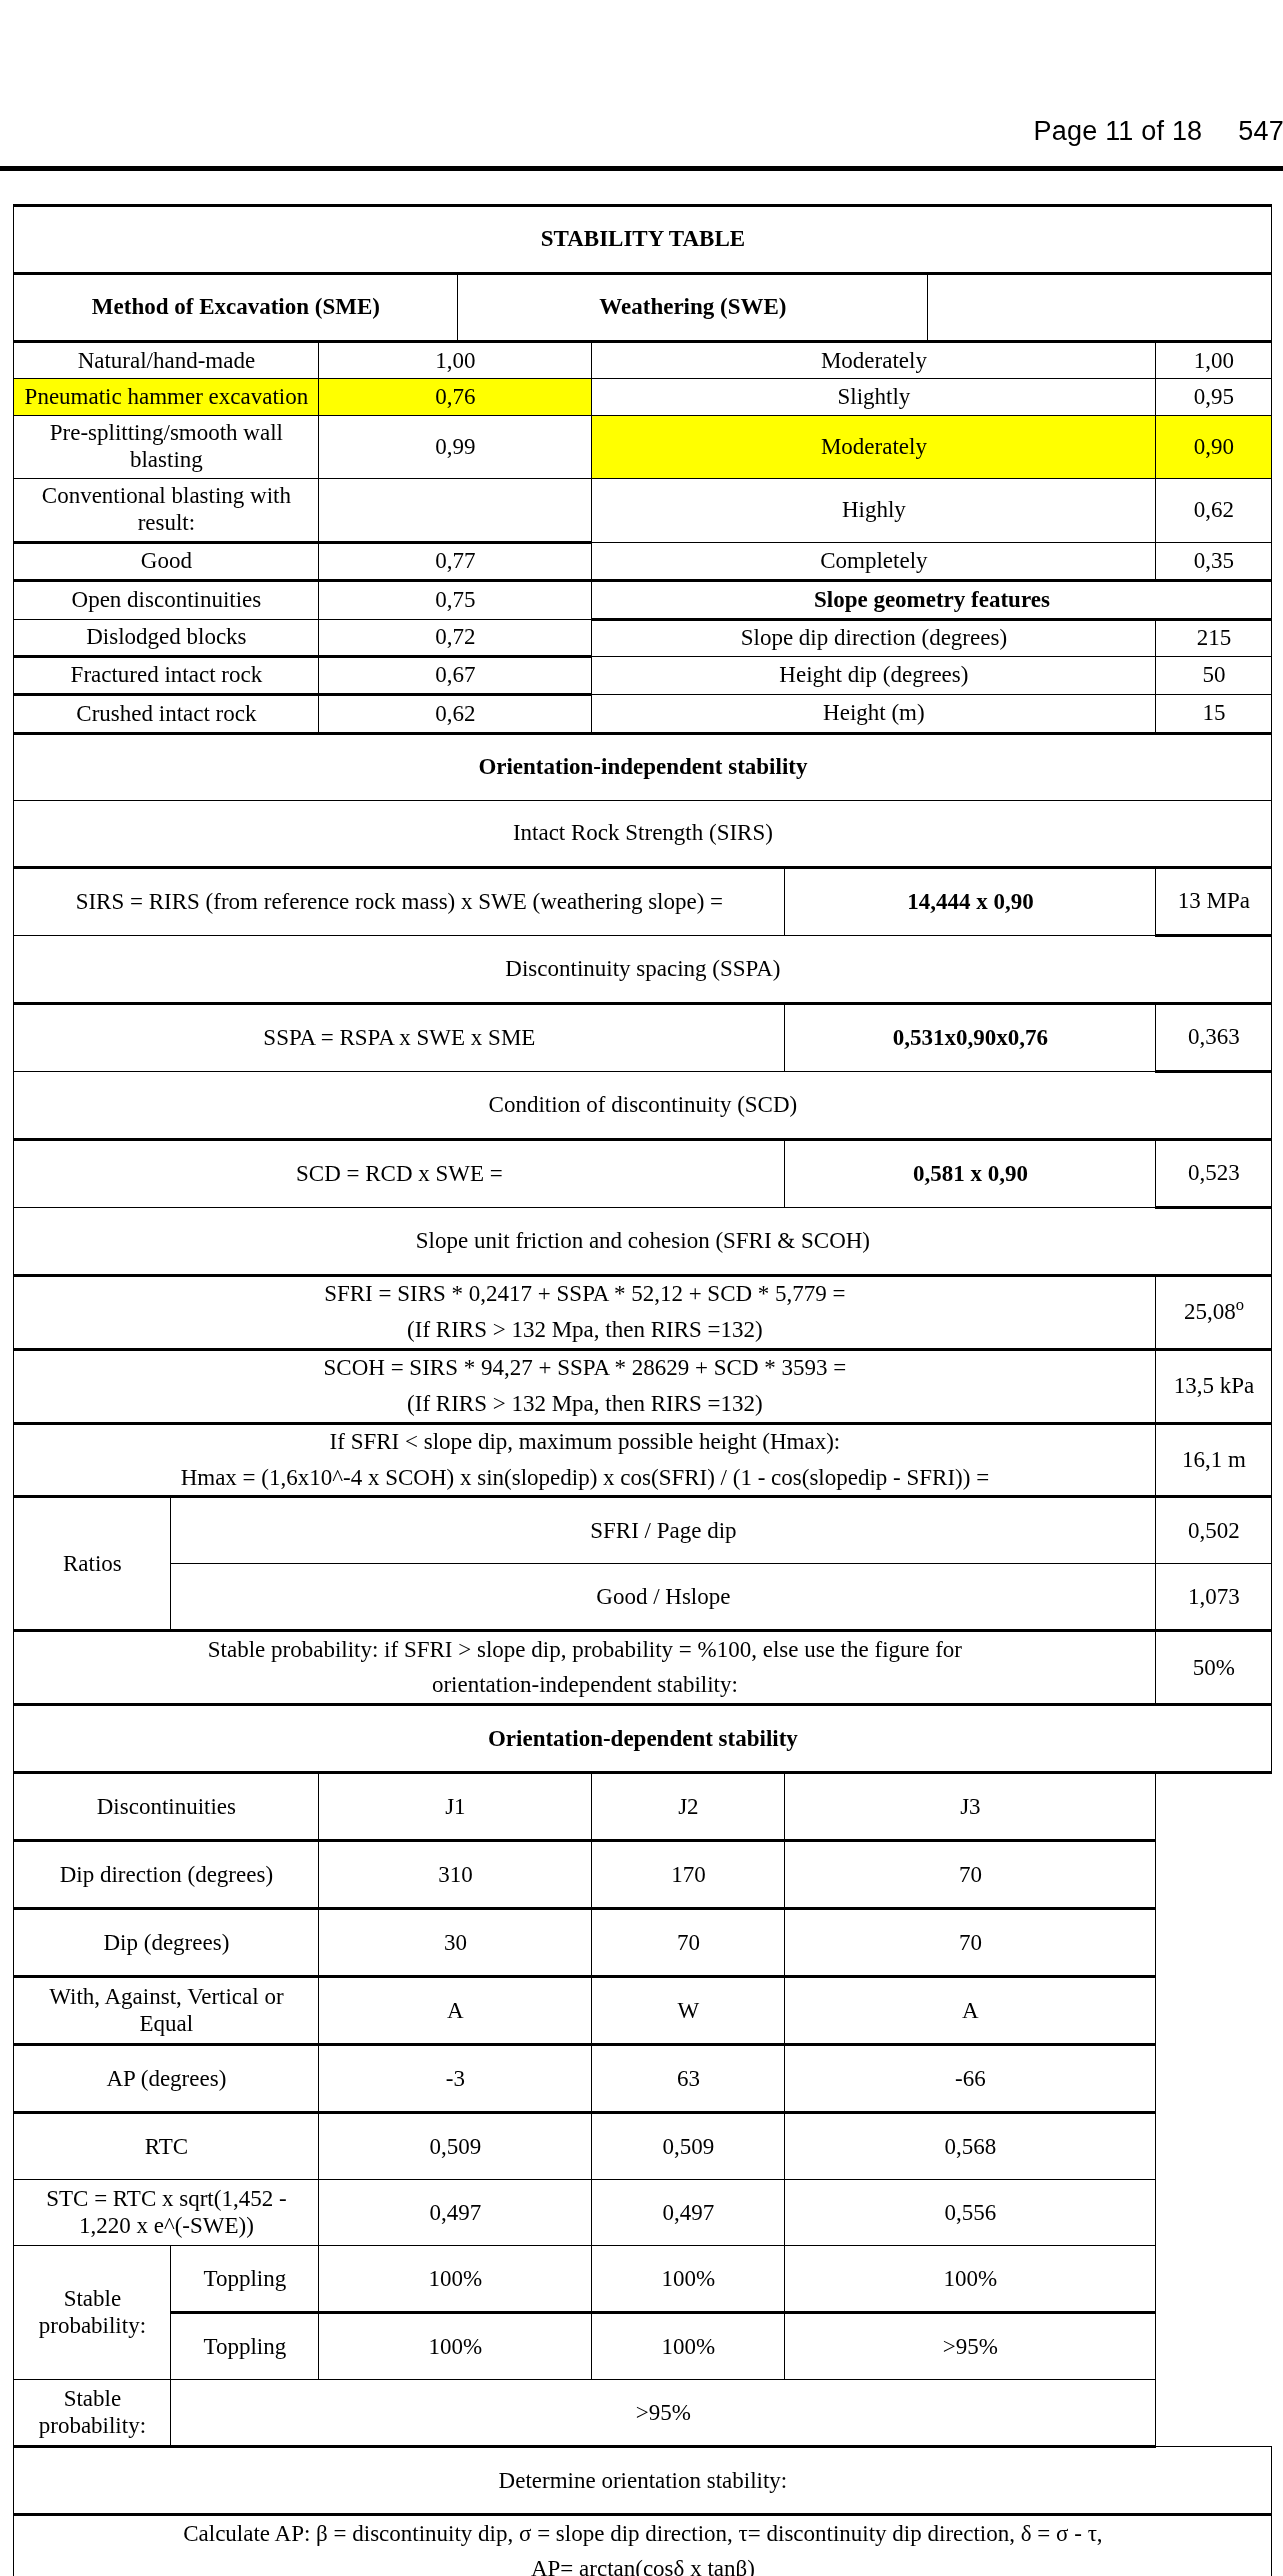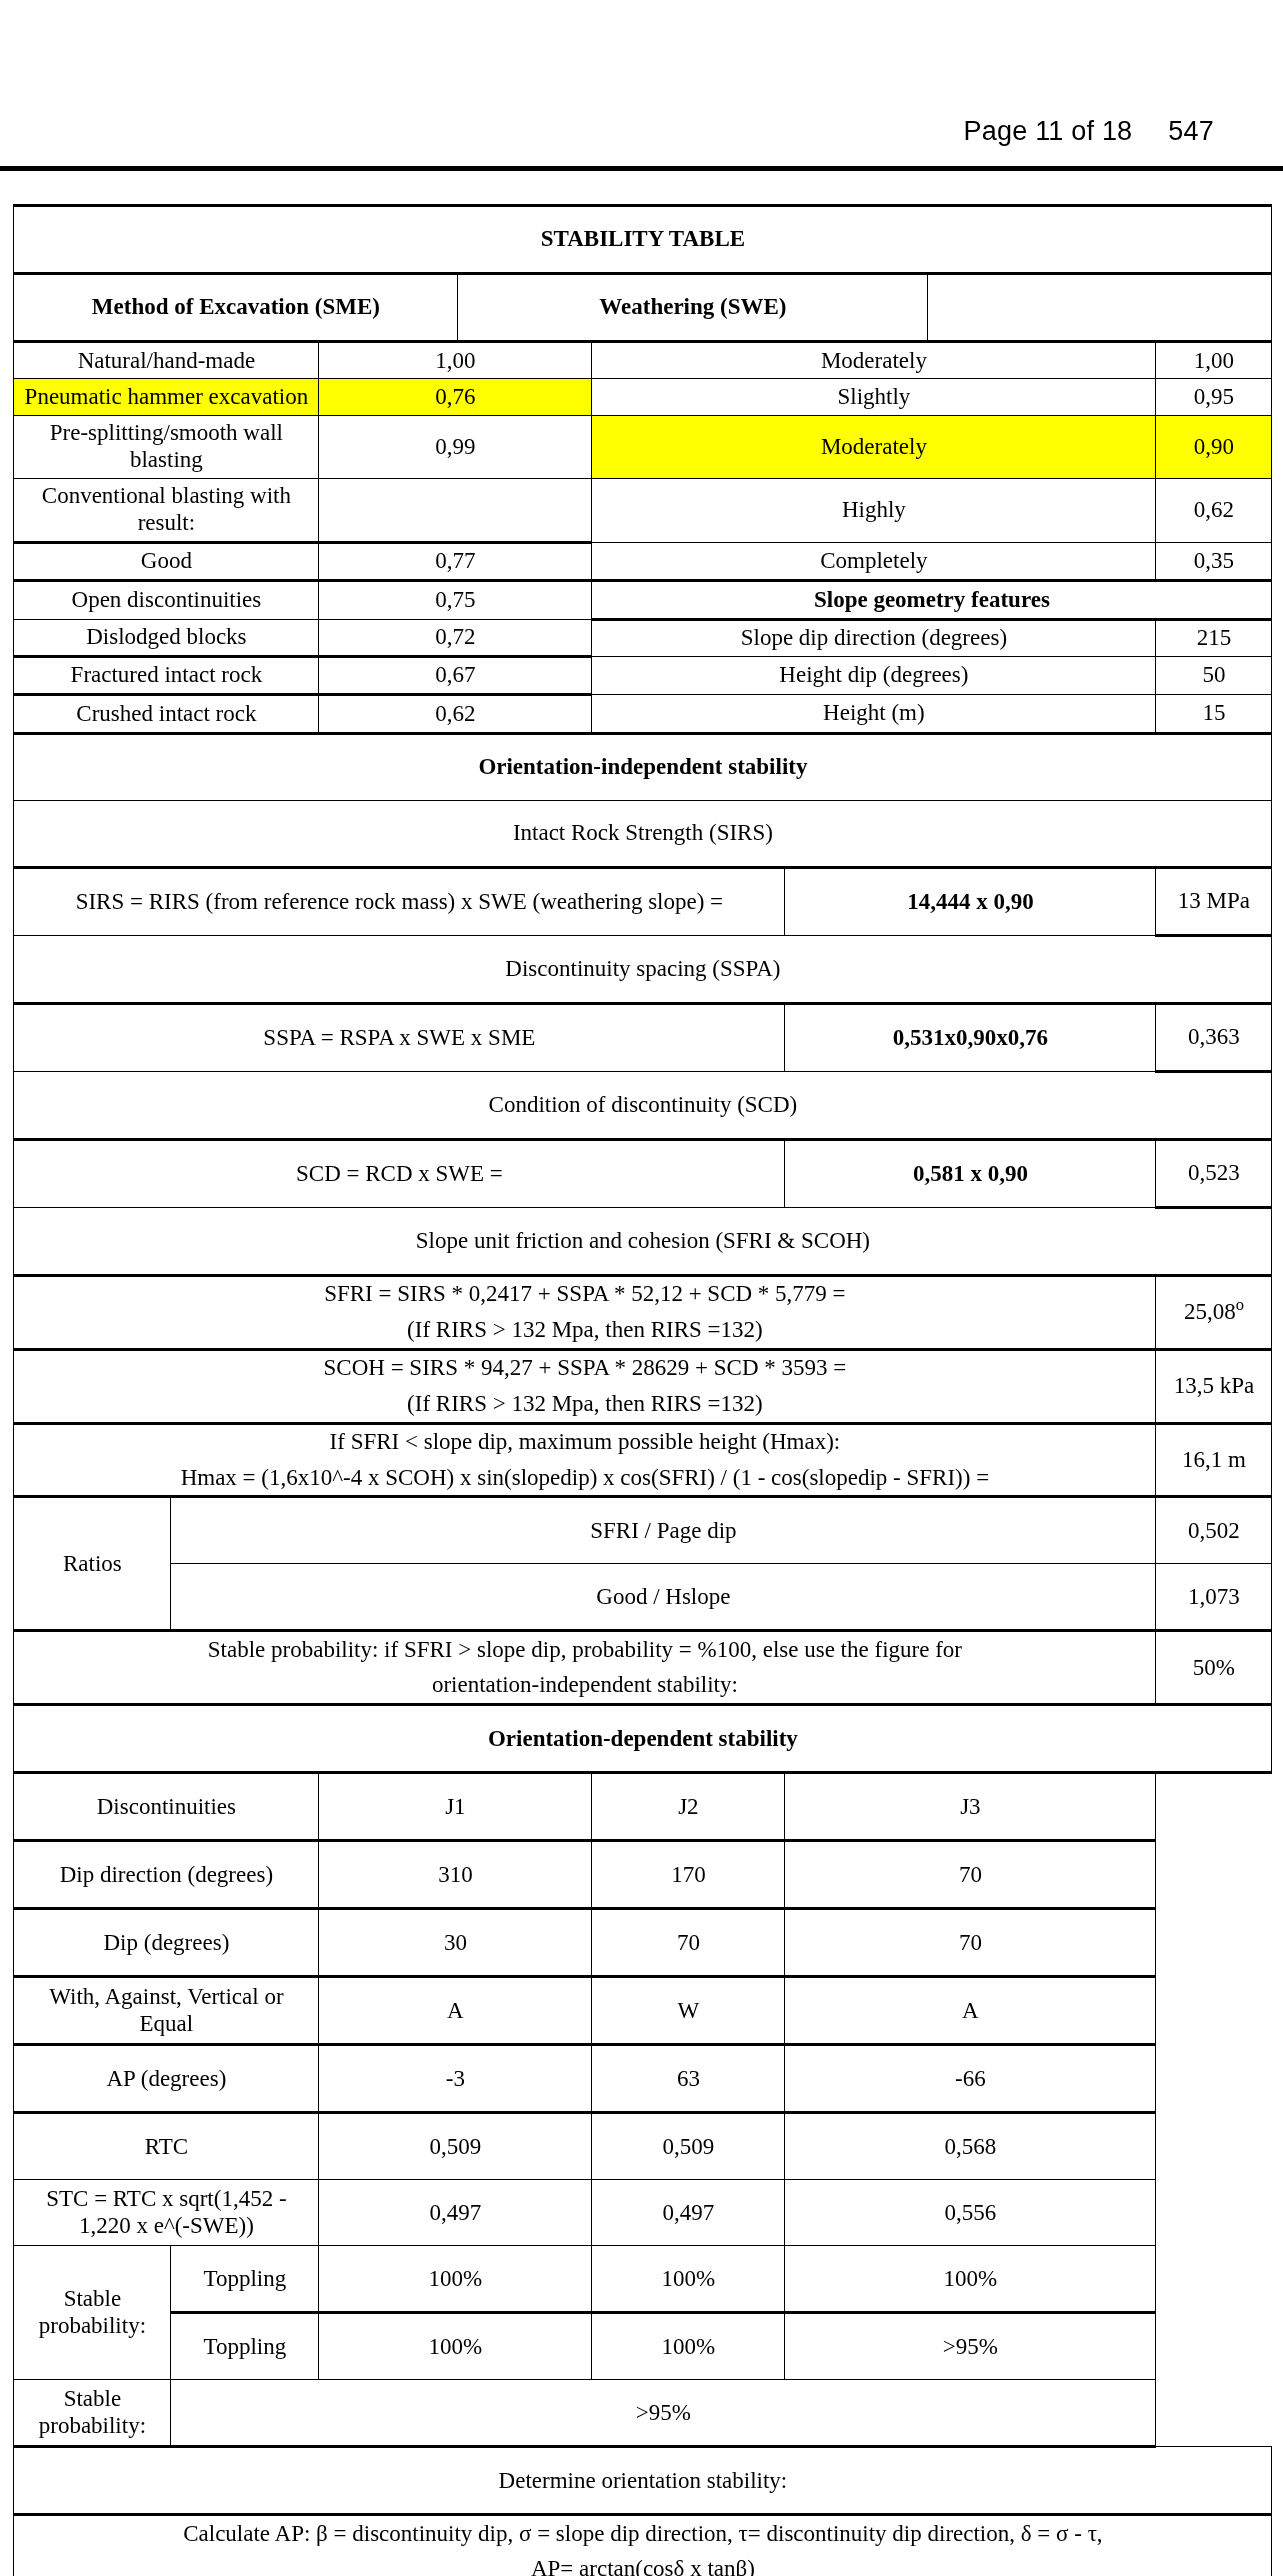--- a/index.html
+++ b/index.html
@@ -17,21 +17,20 @@
   }
 
   
   .page-header {
     position: absolute;
     top: 116px;
     left: 0;
     width: 1284px;
     height: 54px;
     box-sizing: border-box;
-    padding-right: 70px;
     display: flex;
     align-items: flex-start;
     justify-content: flex-end;
     font-family: "Liberation Sans", "DejaVu Sans", sans-serif;
     font-size: 27px;
     letter-spacing: 0.2px;
   }
   .page-header .pg-label { margin-right: 36px; }
 
   .header-rule {

